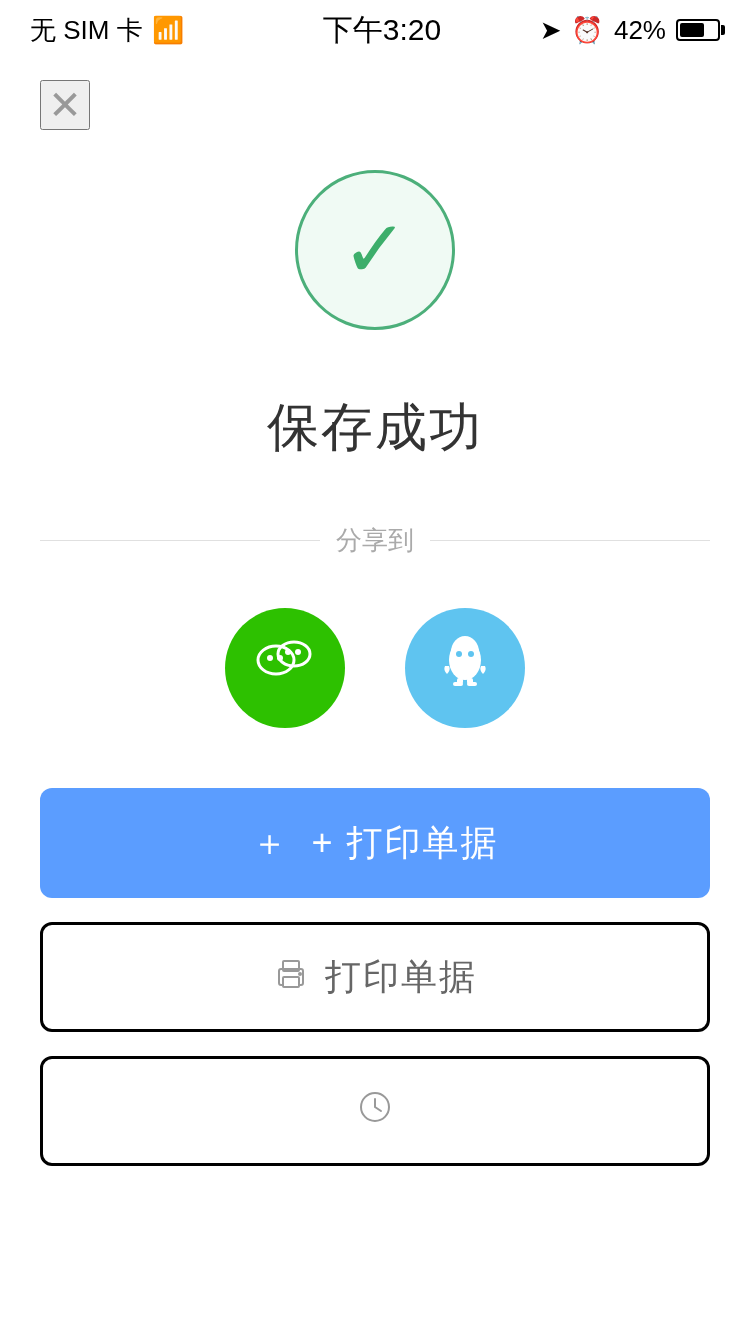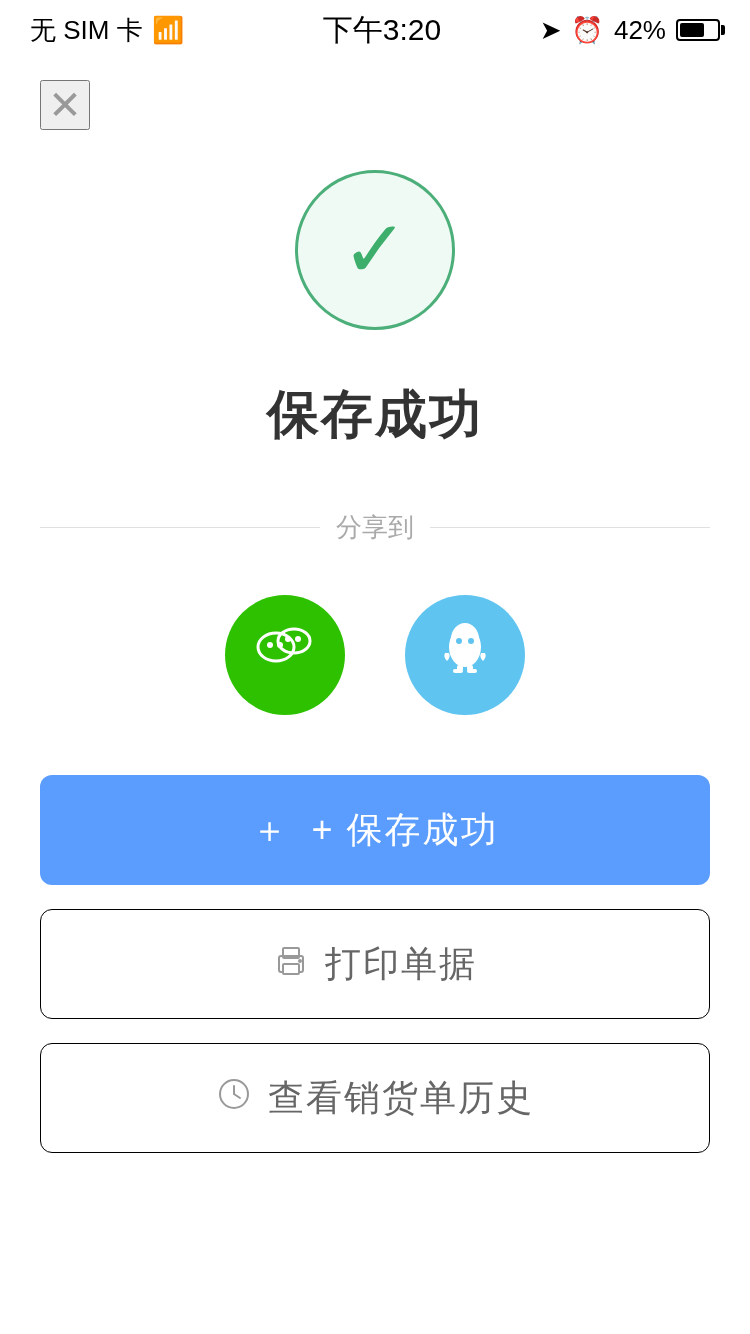--- a/index.html
+++ b/index.html
@@ -120,24 +120,25 @@
     }
     .checkmark {
       font-size: 80px;
       color: #3dae6b;
       line-height: 1;
     }
 
     
     .success-title {
       font-size: 52px;
-      font-weight: 700;
+      font-weight: 400;
       color: #333;
       margin-bottom: 60px;
       letter-spacing: 2px;
+      margin-top: 13px;
     }
 
     
     .share-section {
       width: 100%;
       margin-bottom: 60px;
     }
     .share-divider {
       display: flex;
       align-items: center;
@@ -204,21 +205,21 @@
       display: flex;
       align-items: center;
       justify-content: center;
       gap: 16px;
       letter-spacing: 2px;
     }
     .btn-secondary {
       width: 100%;
       height: 110px;
       background: #fff;
-      border: 1px solid #000000;
+      border: 3px solid #000000;
       border-radius: 12px;
       color: #666;
       font-size: 36px;
       font-weight: 400;
       cursor: pointer;
       display: flex;
       align-items: center;
       justify-content: center;
       gap: 16px;
       letter-spacing: 2px;
@@ -291,37 +292,36 @@
             <rect x="32" y="50" width="10" height="4" rx="2" fill="white"></rect>
           </svg>
         </span>
       </button>
     </div>
   </div>
 
   <div class="action-buttons">
     <button class="btn-primary">
       <span>＋</span>
-      <span style="margin-left:6px">+ 保存成功</span>
+      <span style="margin-left:6px">+ 打印单据</span>
     </button>
     <button class="btn-secondary">
       <span>
         <svg width="36" height="36" viewBox="0 0 36 36" fill="none">
           <rect x="6" y="14" width="24" height="16" rx="2" stroke="#999" stroke-width="2" fill="none"></rect>
           <rect x="10" y="22" width="16" height="10" rx="1" fill="#fff" stroke="#999" stroke-width="2"></rect>
           <rect x="10" y="6" width="16" height="10" rx="1" stroke="#999" stroke-width="2" fill="none"></rect>
           <circle cx="27" cy="19" r="2" fill="#999"></circle>
         </svg>
       </span>
       <span>打印单据</span>
     </button>
     <button class="btn-secondary">
       <span>
         <svg width="36" height="36" viewBox="0 0 36 36" fill="none">
           <circle cx="18" cy="18" r="14" stroke="#999" stroke-width="2" fill="none"></circle>
           <polyline points="18,10 18,18 24,22" stroke="#999" stroke-width="2" stroke-linecap="round"></polyline>
         </svg>
       </span>
-      <span>查看销货单历史</span>
     </button>
   </div>
 
 </div>
 
 </body></html>

